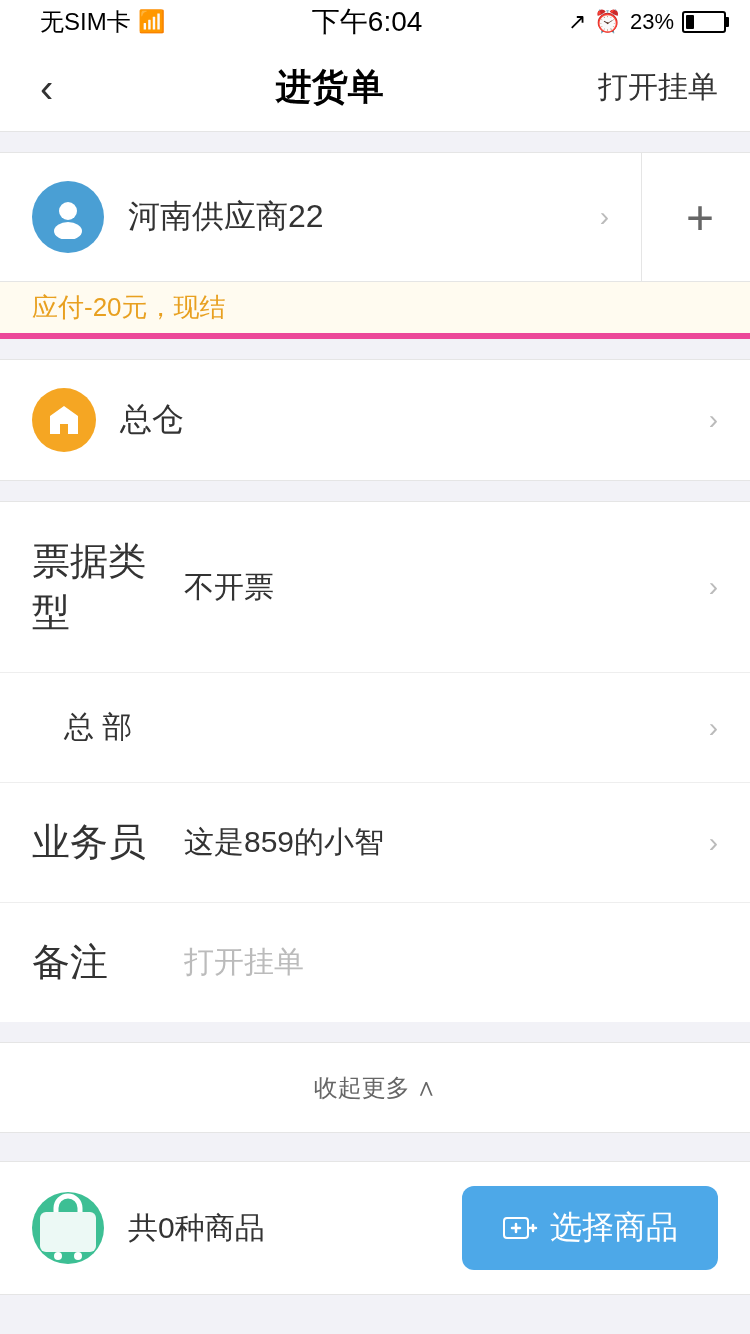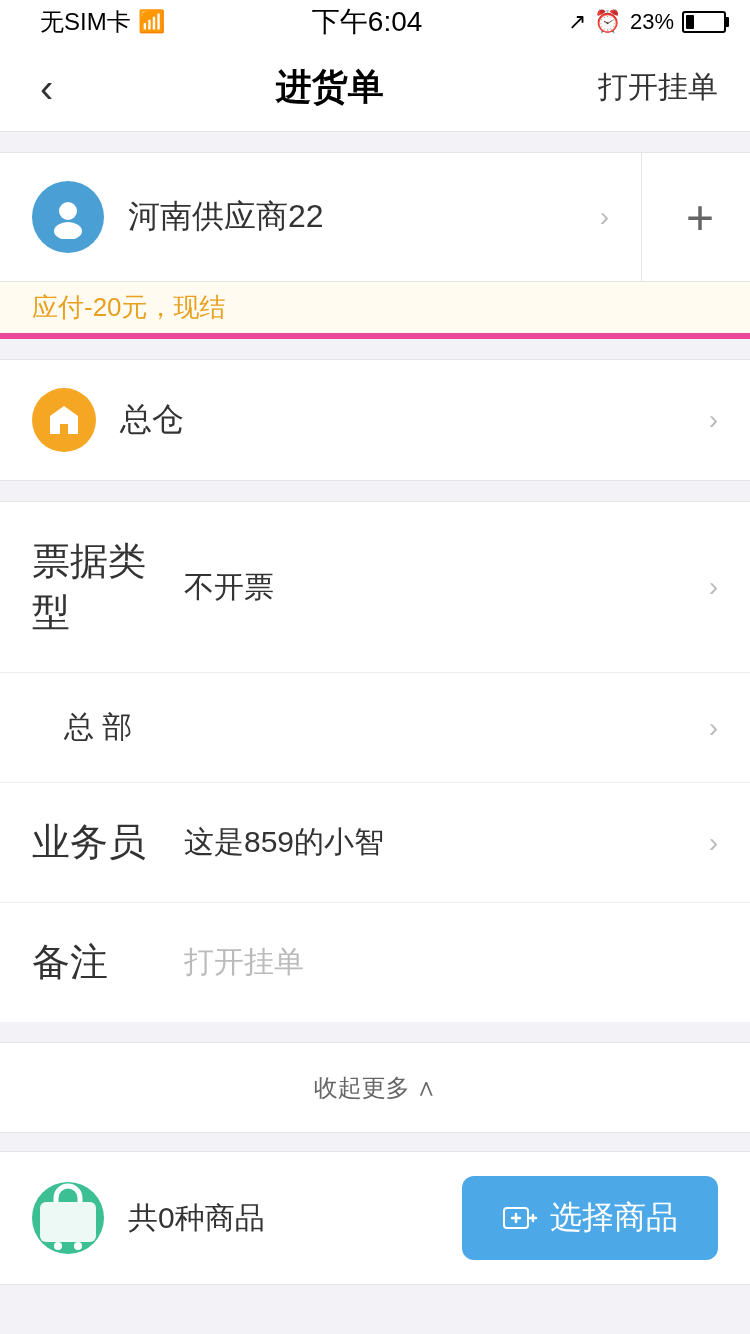--- a/index.html
+++ b/index.html
@@ -206,21 +206,21 @@
       cursor: pointer;
     }
     .collapse-text {
       font-size: 24px;
       color: #666;
     }
 
     
     .product-footer {
       background: #fff;
-      margin-top: 18px;
+      margin-top: 28px;
       display: flex;
       align-items: center;
       padding: 24px 32px;
       border-top: 1px solid #e5e5e5;
       border-bottom: 1px solid #e5e5e5;
     }
     .product-icon {
       width: 72px;
       height: 72px;
       border-radius: 50%;

